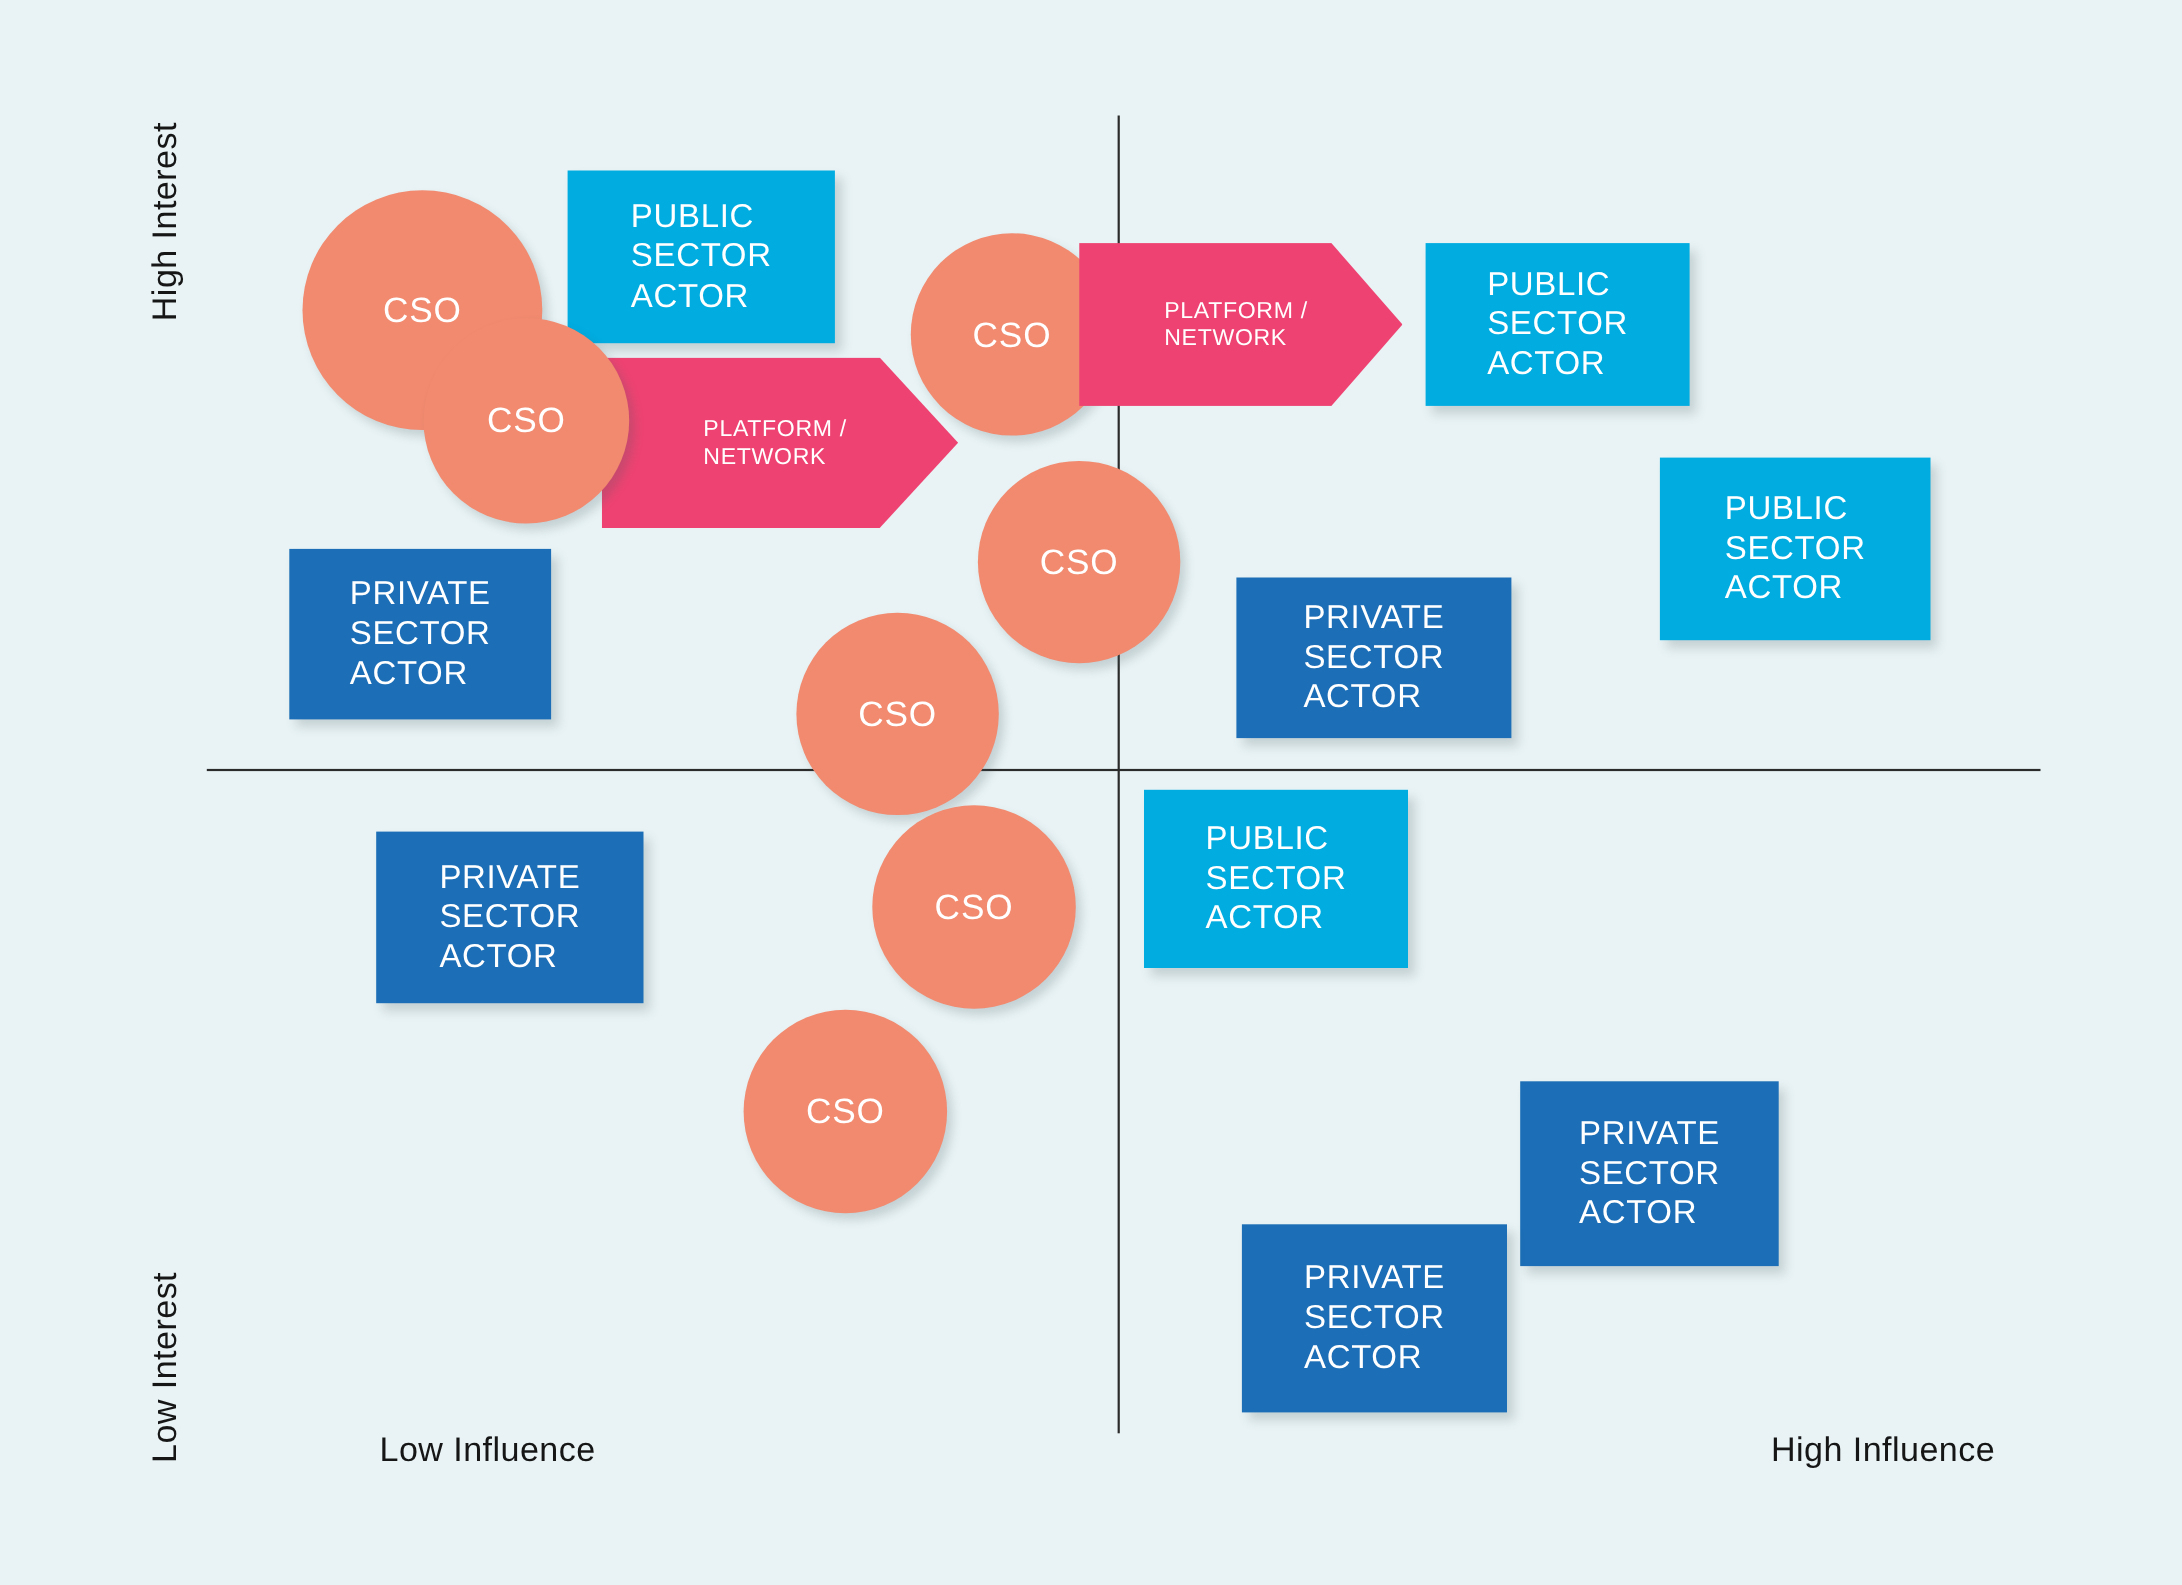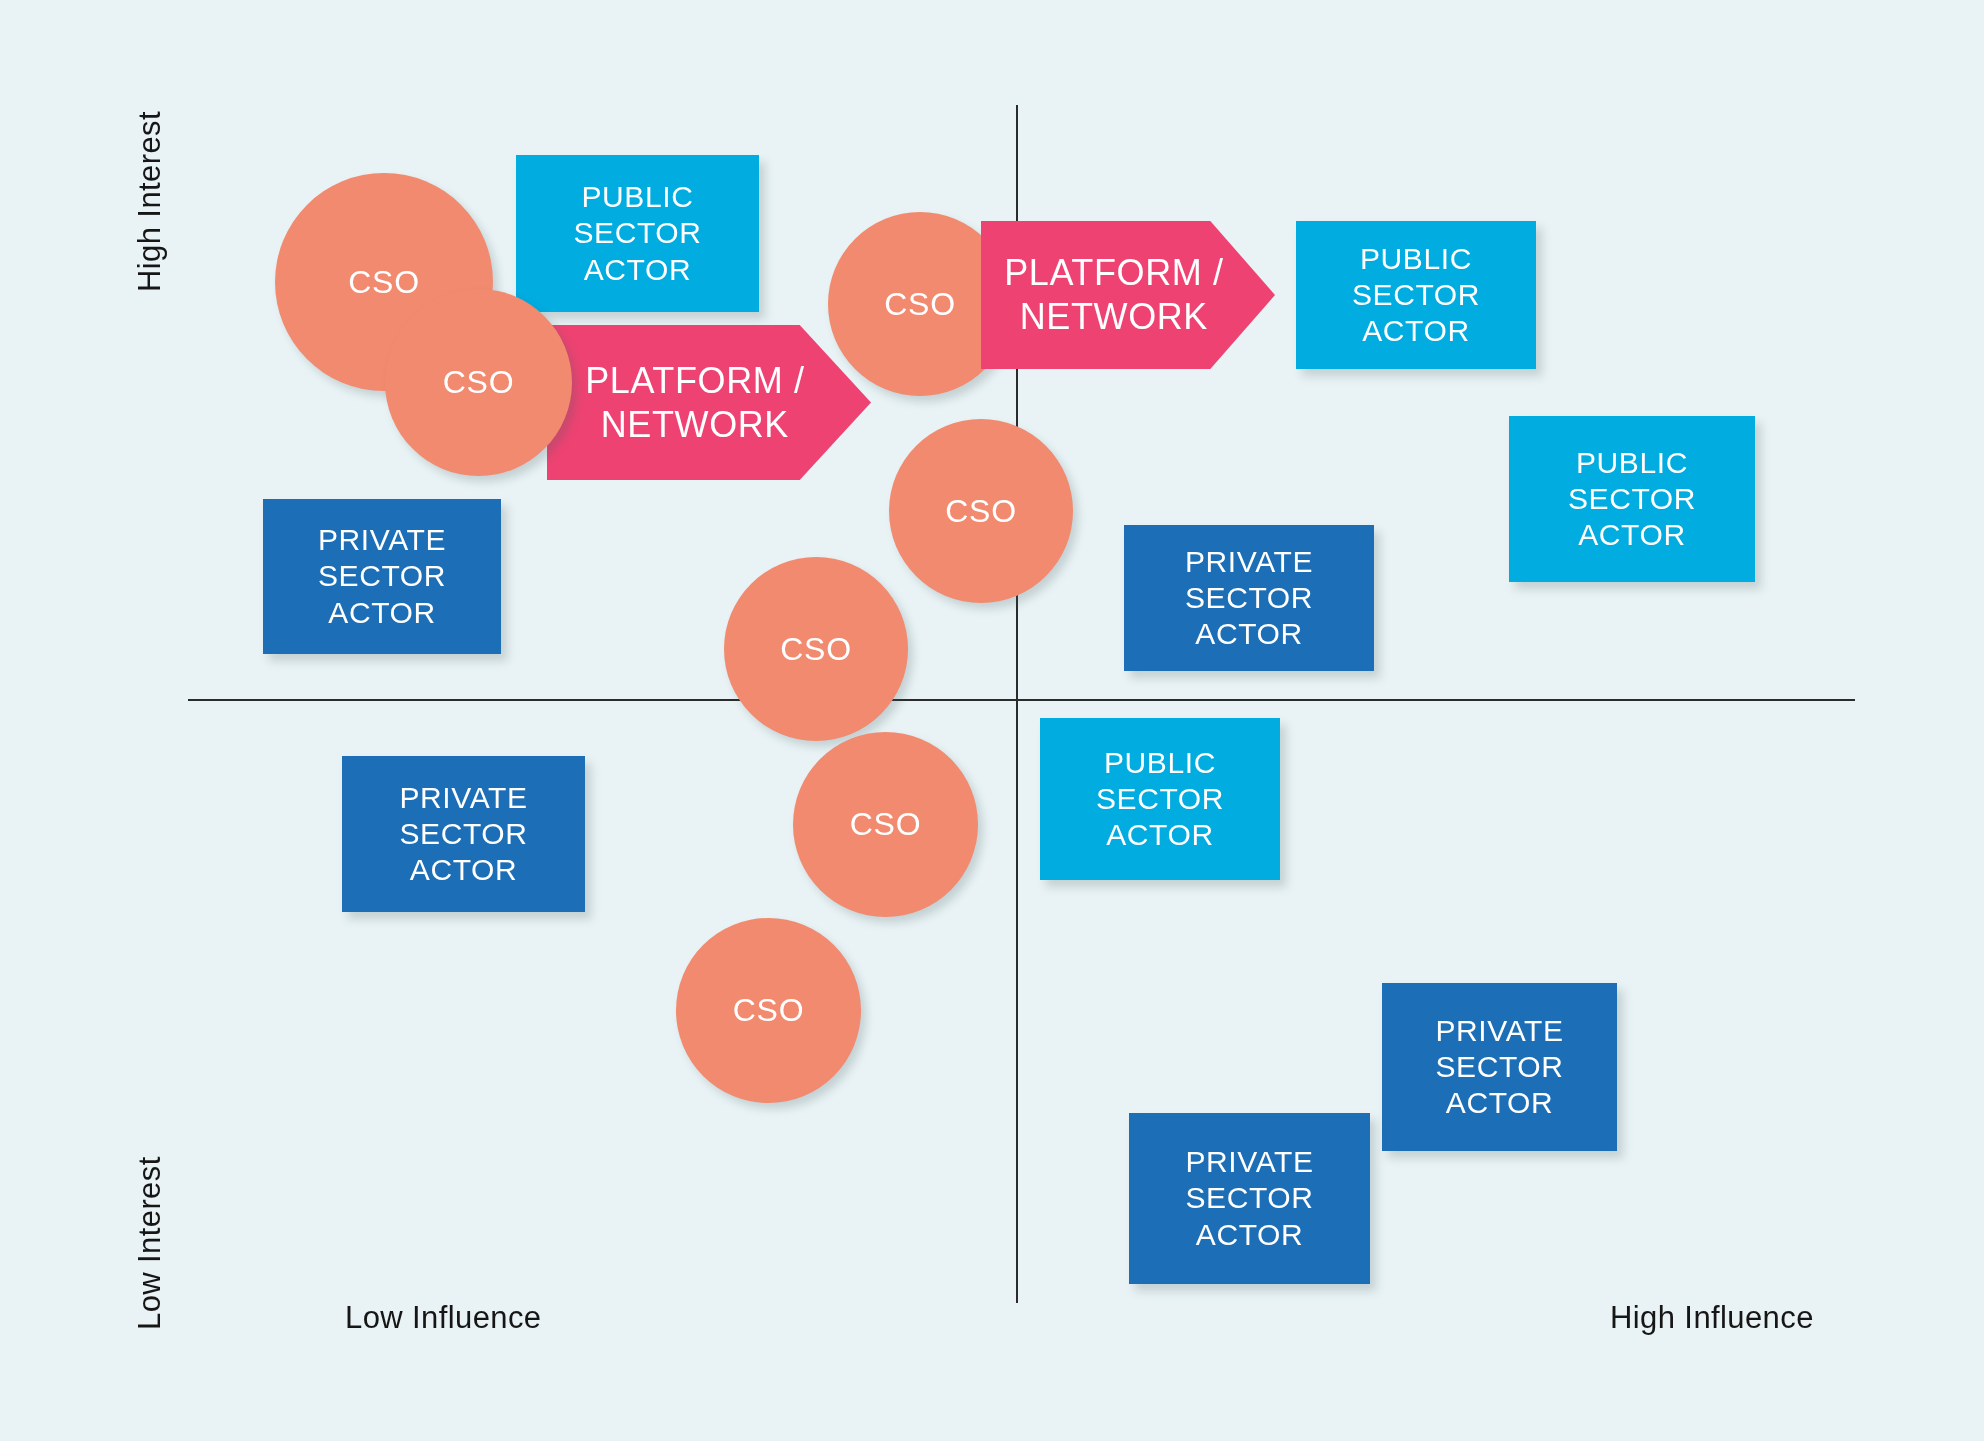--- a/index.html
+++ b/index.html
@@ -68,21 +68,21 @@
     left: 1610px;
     top: 1300px;
   }
 
   
   .node {
     position: absolute;
     display: flex;
     align-items: center;
     justify-content: center;
-    text-align: center;
+    text-align: left;
     color: #ffffff;
     box-sizing: border-box;
   }
   .node .node-label {
     display: block;
     white-space: pre-line;
     line-height: 1.21;
   }
 
   
@@ -106,21 +106,21 @@
   .node.rect-private {
     background: #1c6eb6;
     font-size: 30px;
     letter-spacing: 0.6px;
     box-shadow: 6px 7px 9px rgba(70, 90, 95, 0.22);
   }
 
   
   .node.arrow {
     background: #ee4372;
-    font-size: 36px;
+    font-size: 21px;
     letter-spacing: 0.6px;
     -webkit-clip-path: polygon(0 0, 78% 0, 100% 50%, 78% 100%, 0 100%);
     clip-path: polygon(0 0, 78% 0, 100% 50%, 78% 100%, 0 100%);
     filter: drop-shadow(6px 7px 7px rgba(70, 90, 95, 0.22));
     padding-left: 20px;
   }
   .node.arrow .node-label {
     transform: translateX(-11%);
   }
 </style>

